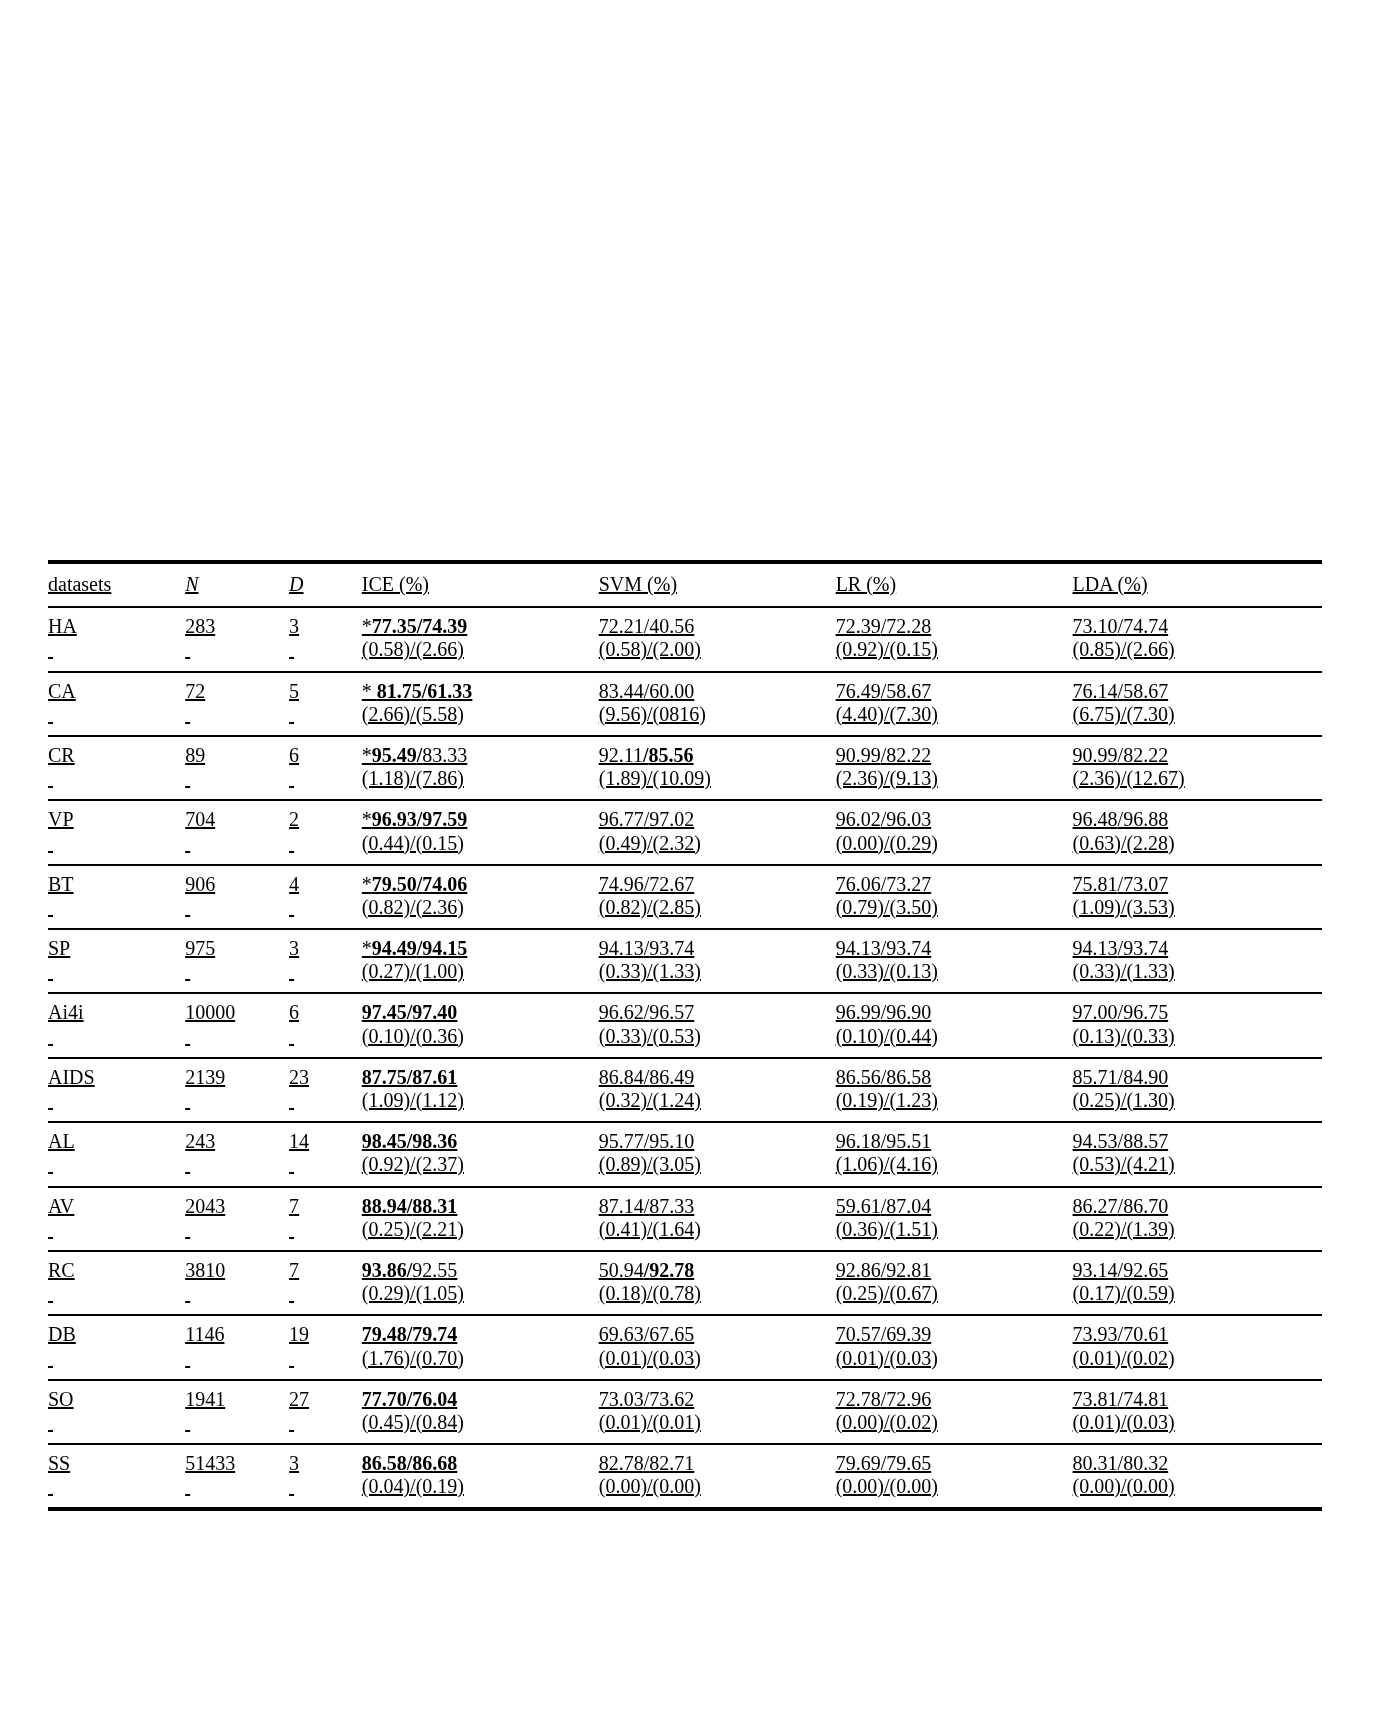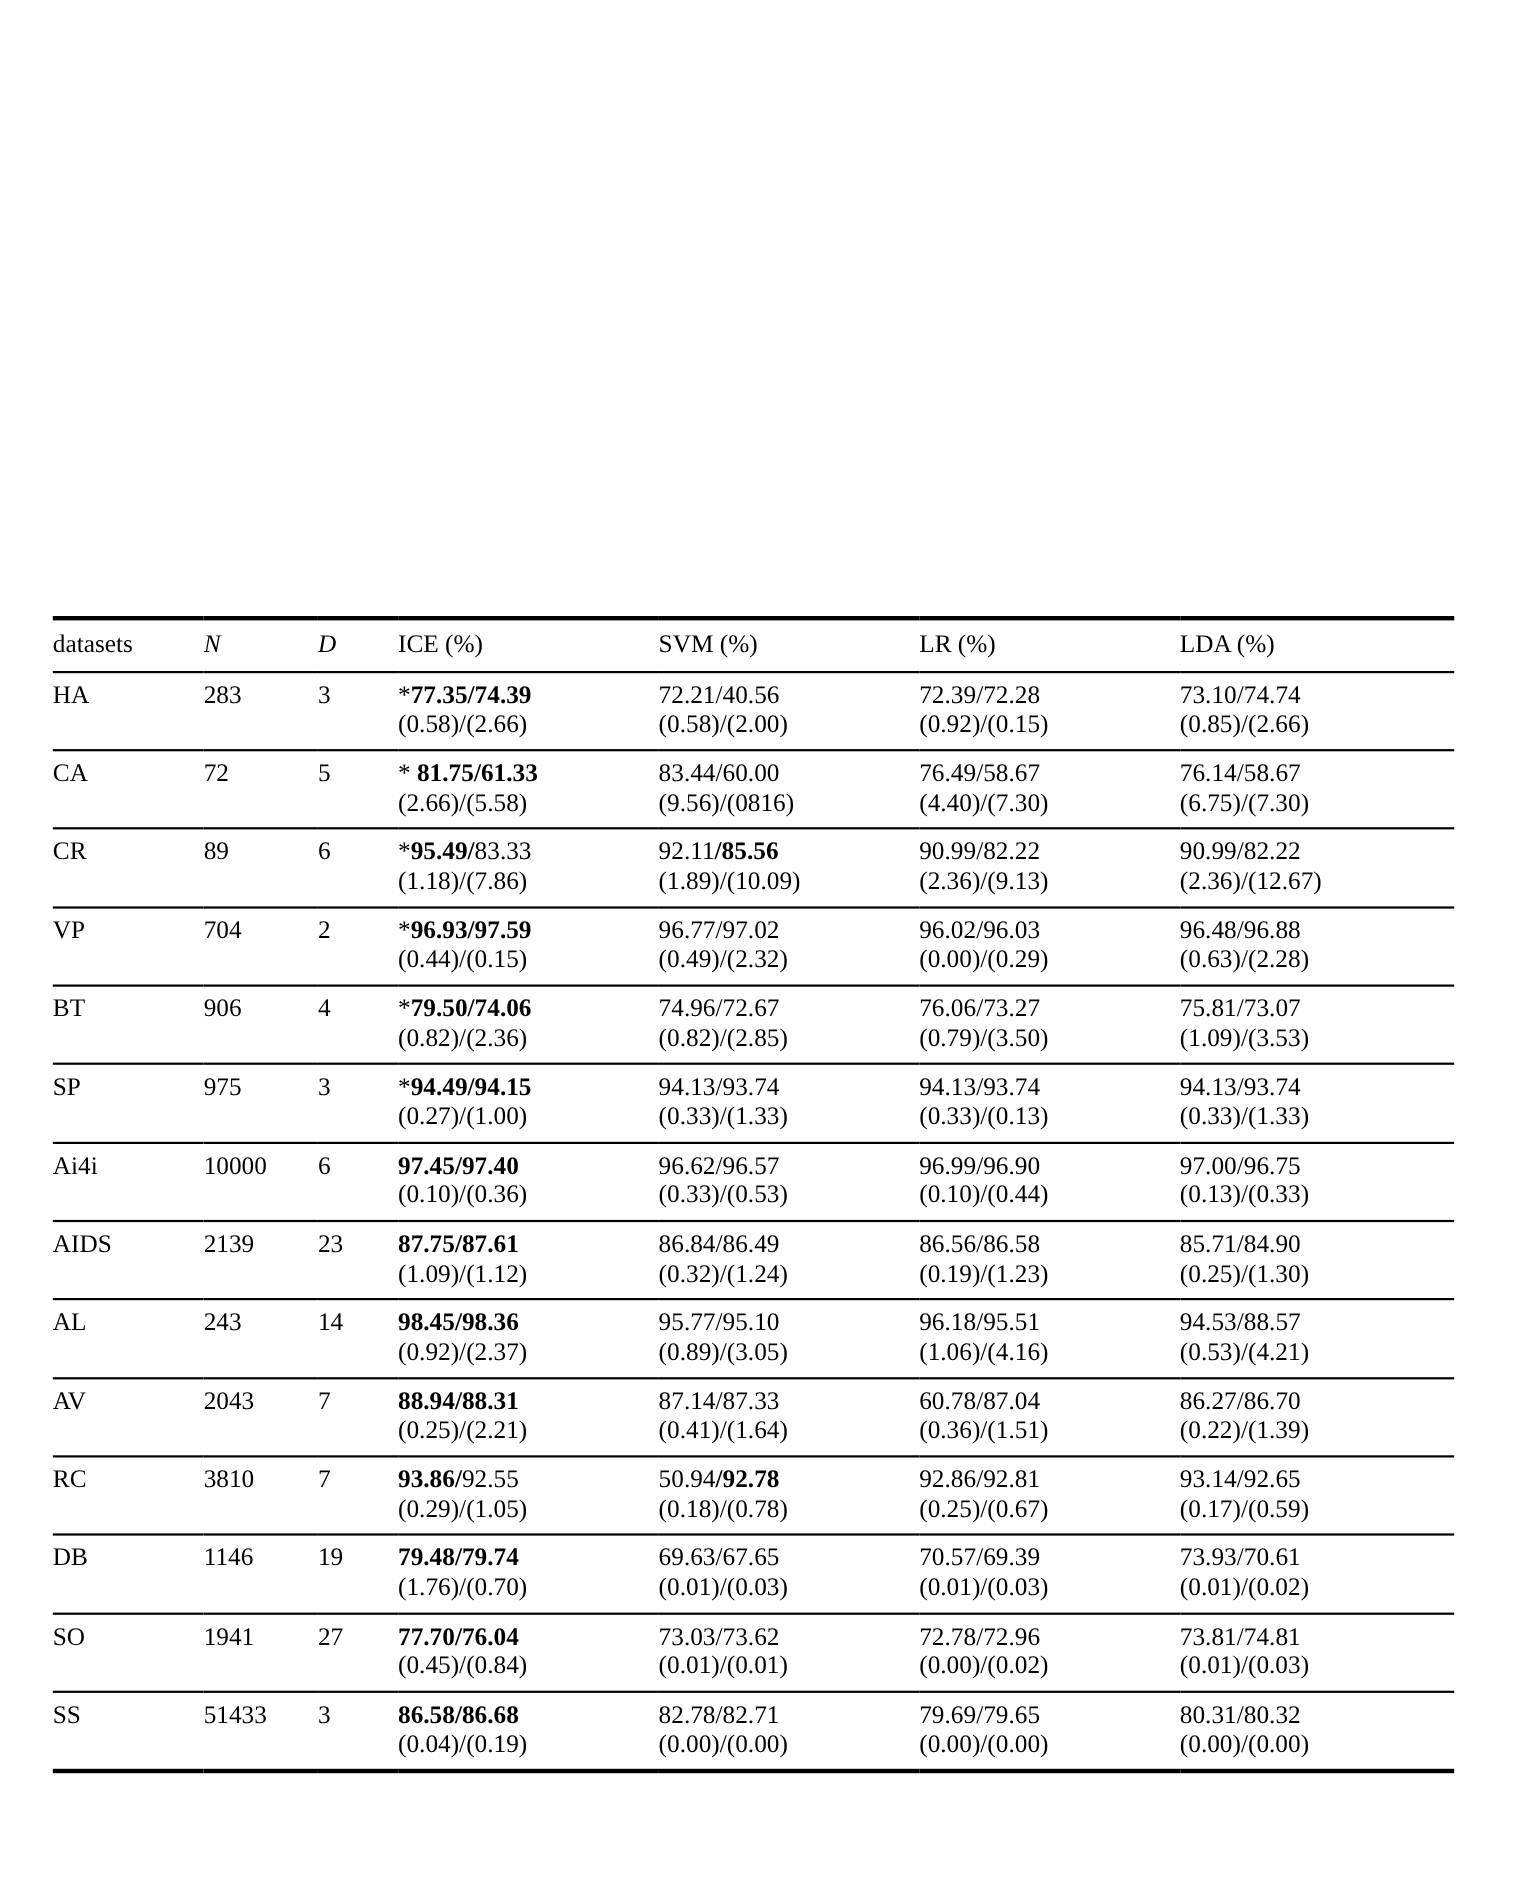--- a/index.html
+++ b/index.html
@@ -20,22 +20,23 @@
     position: absolute;
     left: 48px;
     top: 560px;
     width: 1274px;
   }
 
   table.results {
     border-collapse: collapse;
     width: 100%;
     table-layout: fixed;
-    font-size: 23px;
+    font-size: 20px;
     line-height: 1.16;
+    text-decoration: underline;
   }
 
   
   table.results tr.toprule-row > * { border-top: 4px solid #000; }
   table.results tr.midrule-row > * { border-top: 2px solid #000; }
   table.results tr.bottomrule-row > * { border-top: 4px solid #000; }
 
   table.results thead th {
     font-weight: normal;
     text-align: left;
@@ -392,21 +393,21 @@
           </td>
           <td class="v-ice">
             <span class="stat-line row-line1"><span class="bold">88.94</span><span class="bold">/</span><span class="bold">88.31</span></span>
             <span class="sd-line row-line2">(0.25)/(2.21)</span>
           </td>
           <td class="v-svm">
             <span class="stat-line row-line1"><span>87.14</span><span>/</span><span>87.33</span></span>
             <span class="sd-line row-line2">(0.41)/(1.64)</span>
           </td>
           <td class="v-lr">
-            <span class="stat-line row-line1"><span>60.78</span><span>/</span><span>87.04</span></span>
+            <span class="stat-line row-line1"><span>59.61</span><span>/</span><span>87.04</span></span>
             <span class="sd-line row-line2">(0.36)/(1.51)</span>
           </td>
           <td class="v-lda">
             <span class="stat-line row-line1"><span>86.27</span><span>/</span><span>86.70</span></span>
             <span class="sd-line row-line2">(0.22)/(1.39)</span>
           </td>
         </tr>
         <tr class="midrule-row">
           <td class="v-dataset">
             <span class="stat-line row-line1">RC</span>

